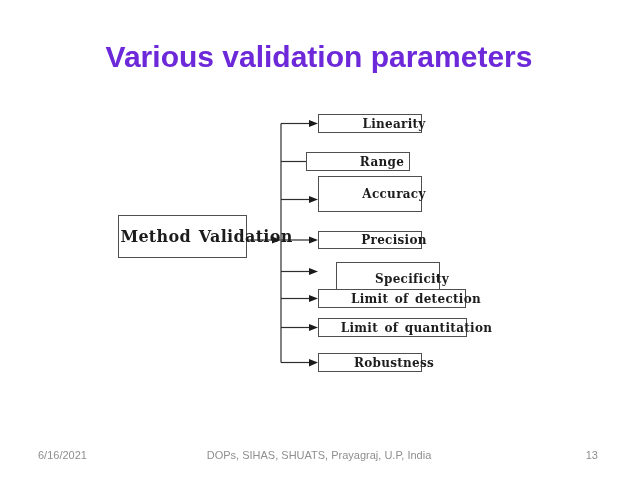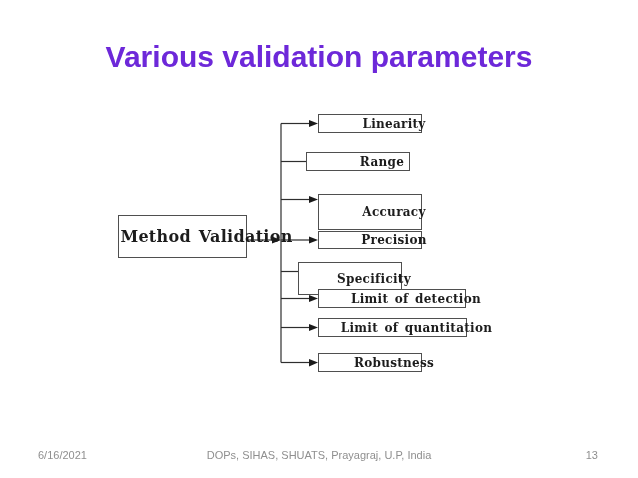--- a/index.html
+++ b/index.html
@@ -58,23 +58,23 @@
   }
   .box.root {
     left: 118px;
     top: 215px;
     width: 129px;
     height: 43px;
     font-size: 16px;
   }
   .box.b0 { left: 318px; top: 114px; width: 104px; height: 19px; }
   .box.b1 { left: 306px; top: 152px; width: 104px; height: 19px; }
-  .box.b2 { left: 318px; top: 194px; width: 104px; height: 36px; }
+  .box.b2 { left: 318px; top: 176px; width: 104px; height: 36px; }
   .box.b3 { left: 318px; top: 231px; width: 104px; height: 18px; }
-  .box.b4 { left: 298px; top: 262px; width: 104px; height: 33px; }
+  .box.b4 { left: 336px; top: 262px; width: 104px; height: 33px; }
   .box.b5 { left: 318px; top: 289px; width: 148px; height: 19px; }
   .box.b6 { left: 318px; top: 318px; width: 149px; height: 19px; }
   .box.b7 { left: 318px; top: 353px; width: 104px; height: 19px; }
   .caption {
     position: absolute;
     top: 388px;
     left: 0;
     width: 100%;
     margin: 0;
     text-align: center;

